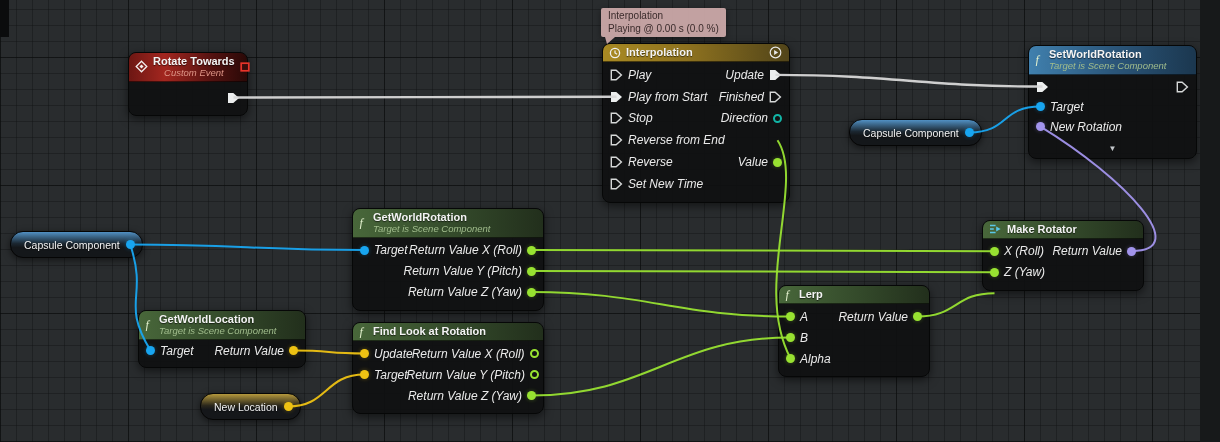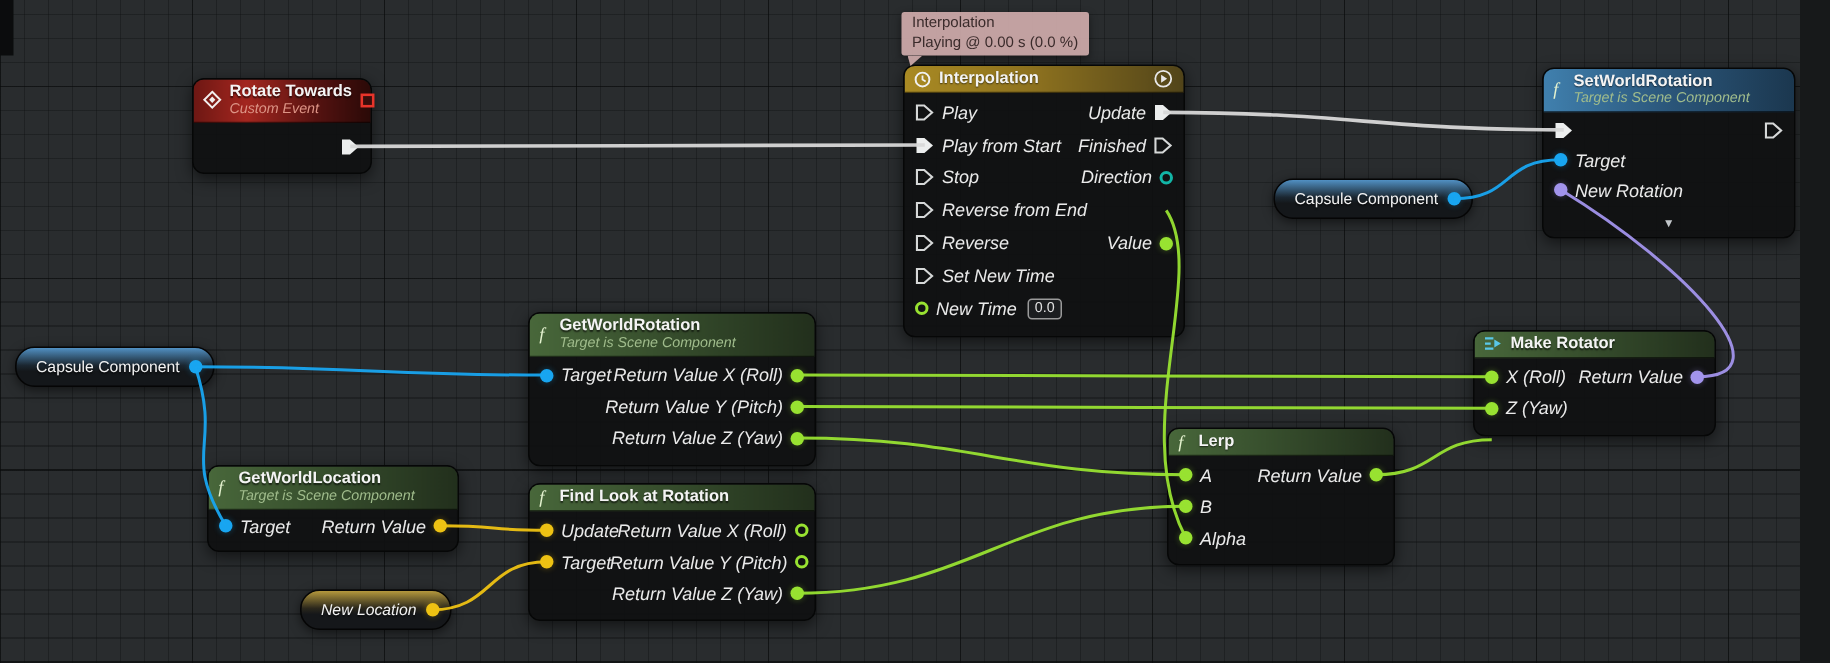--- a/index.html
+++ b/index.html
@@ -15,21 +15,21 @@
   .corner-notch{position:absolute;left:0;top:0;width:9px;height:37px;background:#0b0c0d;z-index:1;}
   #wires{position:absolute;left:0;top:0;z-index:3;pointer-events:none;}
 
   .node{position:absolute;z-index:2;background:rgba(15,16,17,.93);border:1px solid #060707;
     border-radius:8px;box-shadow:0 3px 10px rgba(0,0,0,.55);color:#e6e6e6;}
   .hdr{display:flex;align-items:center;gap:5px;padding:2px 7px 2px 6px;border-radius:7px 7px 0 0;
     border-bottom:1px solid rgba(0,0,0,.55);}
   .hdr-text{display:flex;flex-direction:column;line-height:1.15;}
   .hdr-title{font-size:11px;font-weight:bold;color:#f4f4f4;white-space:nowrap;text-shadow:0 1px 1px rgba(0,0,0,.6);}
   .hdr-sub{font-size:9.5px;font-style:italic;color:#a0bc8c;white-space:nowrap;}
-  .hdr-event{background:linear-gradient(90deg,#6d1713 0%,#a3261f 30%,#541210 70%,#2a0907 100%);}
+  .hdr-event{background:linear-gradient(90deg,#6d1713 0%,#a3261f 30%,#541210 70%,#2a0907 100%);text-align:center;}
   .hdr-event .hdr-sub{color:#dd9486;}
   .hdr-timeline{background:linear-gradient(90deg,#a98a23 0%,#8e721f 45%,#514419 100%);}
   .hdr-fn{background:linear-gradient(90deg,#48673a 0%,#33492a 55%,#222f1c 100%);}
   .hdr-blue{background:linear-gradient(90deg,#4080ae 0%,#2b567a 50%,#1b374f 100%);}
   .hdr-icon{display:flex;align-items:center;}
   .hdr-right{margin-left:auto;display:flex;align-items:center;}
 
   .rows{padding:2px 0 7px;}
   .row{display:flex;justify-content:space-between;align-items:center;height:21px;padding:0 7px;}
   .node-timeline .row{height:21.8px;}
@@ -218,30 +218,20 @@
           <span class="pgroup left">
             <span class="pin">
               <svg width="13" height="12" viewBox="0 0 13 12">
                 <path d="M1.3 1.3 H6.1 L11.4 6 L6.1 10.7 H1.3 Z" fill="none" stroke="#d6d8d8" stroke-width="1.4"></path>
               </svg>
             </span>
             <span class="plabel">Set New Time</span>
           </span>
           <span class="pgroup right"></span>
         </div>
-        <div class="row">
-          <span class="pgroup left">
-            <span class="pin">
-              <span class="dot hollow" style="border: 2px solid rgb(152, 226, 49);"></span>
-            </span>
-            <span class="plabel">New Time</span>
-            <span class="valuebox">0.0</span>
-          </span>
-          <span class="pgroup right"></span>
-        </div>
       </div>
     </div>
     <div class="node node-swr" style="left: 1028px; top: 45px; width: 167px;">
       <div class="hdr hdr-blue">
         <span class="hdr-icon">
           <svg width="9" height="13" viewBox="0 0 9 13">
             <text x="0.5" y="10.5" font-family="Liberation Serif, serif" font-style="italic" font-size="12" fill="#e4f2cf">f</text>
           </svg>
         </span>
         <span class="hdr-text">
@@ -503,19 +493,19 @@
       <span class="pin">
         <span class="dot filled" style="background: rgb(24, 165, 240); box-shadow: rgba(24, 165, 240, 0.333) 0px 0px 4px;"></span>
       </span>
     </div>
     <div class="pill pill-blue" style="left: 849px; top: 119px; min-width: 100px;">
       <span class="pill-label">Capsule Component</span>
       <span class="pin">
         <span class="dot filled" style="background: rgb(24, 165, 240); box-shadow: rgba(24, 165, 240, 0.333) 0px 0px 4px;"></span>
       </span>
     </div>
-    <div class="pill pill-yellow" style="left: 200px; top: 393px; min-width: 78px; font-style: italic;">
+    <div class="pill pill-yellow" style="left: 200px; top: 393px; min-width: 78px;">
       <span class="pill-label">New Location</span>
       <span class="pin">
         <span class="dot filled" style="background: rgb(238, 194, 19); box-shadow: rgba(238, 194, 19, 0.333) 0px 0px 4px;"></span>
       </span>
     </div>
   </div>
 
 </body></html>

